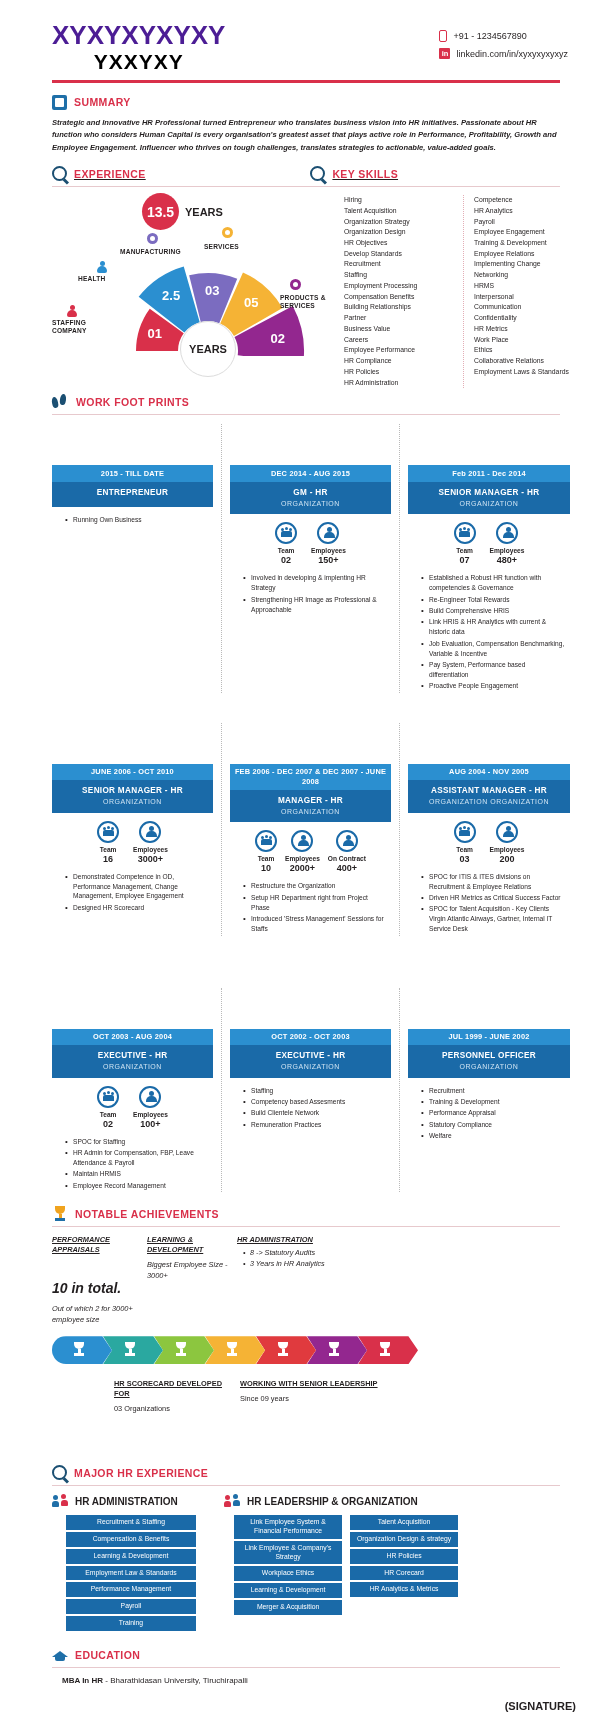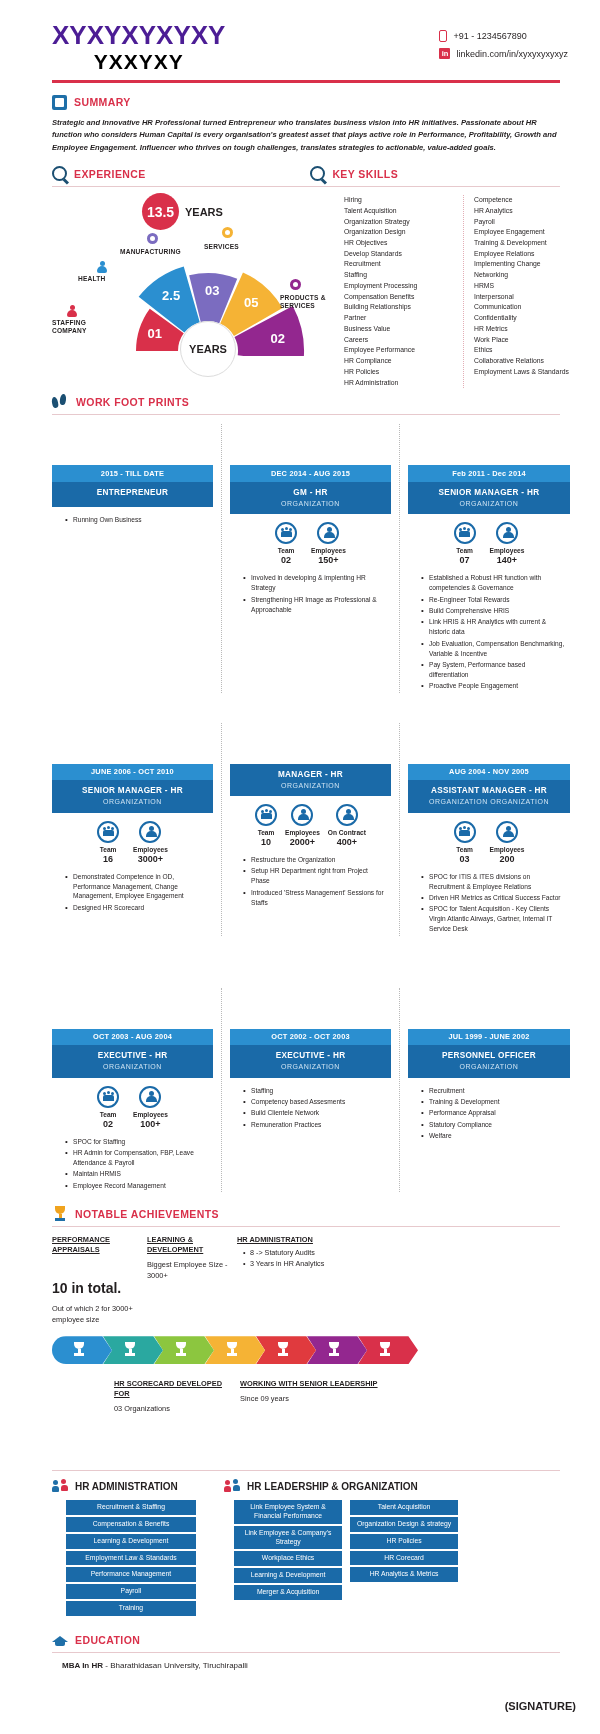--- a/index.html
+++ b/index.html
@@ -58,21 +58,21 @@
   .cap .bot { position:absolute; left:3px; top:8px; width:10px; height:4px; background:#1f6fa8; border-radius:0 0 2px 2px; }
 
   
   .summary-text { font-size:7.6px; line-height:1.65; font-style:italic; font-weight:600;
                   color:#231f20; margin:7px 18px 0 30px; text-align:left; }
 
   
   .two-col { display:flex; }
   .col-left { width:280px; }
   .col-right { width:290px; }
-  .head-row { display:flex; padding-left:30px; margin-top:12px; }
+  .head-row { display:flex; padding-left:30px; margin-top:12px;text-decoration:underline; }
   .head-row .hslot { width:280px; }
   .head-row .hslot2 { width:290px; }
 
   
   .fan-wrap { position:relative; width:280px; height:170px; margin-top:4px; }
   .yrs-badge { position:absolute; left:90px; top:2px; display:flex; align-items:center; gap:6px; }
   .yrs-circle { width:37px; height:37px; border-radius:50%; background:#d9304a; color:#fff;
                 font-size:14px; font-weight:bold; display:flex; align-items:center; justify-content:center; }
   .yrs-label { font-size:11px; font-weight:bold; color:#231f20; }
   .fan-svg { position:absolute; left:30px; top:40px; }
@@ -119,21 +119,21 @@
   .stat-ico .one s.h { width:5px; height:5px; border-radius:50%; left:3px; top:0; }
   .stat-ico .one s.b2 { width:11px; height:6px; left:0; top:5px; border-radius:5px 5px 0 0; }
   .stat-lab { font-size:6.6px; font-weight:bold; margin-top:3px; color:#231f20; }
   .stat-val { font-size:9px; font-weight:bold; margin-top:1px; color:#231f20; }
   ul.blist { margin:8px 0 0 9px; padding:0; list-style:none; }
   ul.blist li { font-size:6.6px; line-height:1.5; color:#231f20; position:relative; padding-left:8px; margin-bottom:1.5px; }
   ul.blist li:before { content:"\2022"; position:absolute; left:0; top:-1px; font-size:8px; color:#231f20; }
 
   
   .ach-wrap { padding-left:30px; margin-top:8px; position:relative; height:230px; }
-  .ach-top { display:flex; gap:0; }
+  .ach-top { display:flex; gap:0;font-style:italic; }
   .ach-item { width:88px; padding-right:6px; }
   .ach-h { font-size:7.4px; font-weight:bold; text-decoration:underline; line-height:1.35; color:#231f20; }
   .ach-t { font-size:7.4px; line-height:1.5; margin-top:4px; color:#231f20; }
   .big { font-size:14px; font-weight:bold;margin-top:23px; }
   ul.achl { list-style:none; margin:3px 0 0 6px; }
   ul.achl li { font-size:7.2px; line-height:1.5; position:relative; padding-left:7px; }
   ul.achl li:before { content:"\2022"; position:absolute; left:0; }
 
   .ribbon { display:flex; margin-top:10px; height:30px; align-items:center; }
   .chev { width:60px; height:28px; position:relative; margin-right:-9px;
@@ -379,21 +379,21 @@
                 <div class="stat-val">07</div>
               </div>
               <div class="stat">
                 <div class="stat-ico">
                   <span class="one">
                     <s class="h"></s>
                     <s class="b2"></s>
                   </span>
                 </div>
                 <div class="stat-lab">Employees</div>
-                <div class="stat-val">140+</div>
+                <div class="stat-val">480+</div>
               </div>
             </div>
             <ul class="blist">
               <li>Established a Robust HR function with competencies &amp; Governance</li>
               <li>Re-Engineer Total Rewards</li>
               <li>Build Comprehensive HRIS</li>
               <li>Link HRIS &amp; HR Analytics with current &amp; historic data</li>
               <li>Job Evaluation, Compensation Benchmarking, Variable &amp; Incentive</li>
               <li>Pay System, Performance based differentiation</li>
               <li>Proactive People Engagement</li>
@@ -434,20 +434,21 @@
               </div>
             </div>
             <ul class="blist">
               <li>Demonstrated Competence in OD, Performance Management, Change Management, Employee Engagement</li>
               <li>Designed HR Scorecard</li>
             </ul>
           </div>
         </div>
         <div class="card sep">
           <div class="card-head">
+            <div class="card-date">FEB 2006 - DEC 2007 &amp; DEC 2007 - JUNE 2008</div>
             <div class="card-role">MANAGER - HR</div>
             <div class="card-org">ORGANIZATION</div>
           </div>
           <div class="card-body">
             <div class="stats" style="gap: 8px;">
               <div class="stat">
                 <div class="stat-ico">
                   <span class="grp">
                     <s class="a"></s>
                     <s class="b"></s>
@@ -686,20 +687,26 @@
           <div class="ach-h">HR SCORECARD DEVELOPED FOR</div>
           <div class="ach-t">03 Organizations</div>
         </div>
         <div class="ach-b-item" style="width: 160px; margin-left: 6px;">
           <div class="ach-h">WORKING WITH SENIOR LEADERSHIP</div>
           <div class="ach-t">Since 09 years</div>
         </div>
       </div>
   </div>
 
+  <div class="sec" style="margin-top:0px;">
+    <div class="sec-head">
+      <span class="mag"></span>
+      <span class="sec-title">MAJOR HR EXPERIENCE</span>
+    </div>
+  </div>
   <div class="sec-rule"></div>
 
   <div class="mhr">
     <div class="mhr-col" style="width:175px;">
       <div class="mhr-title">
         <span class="people">
           <i class="h1"></i>
             <i class="h2"></i>
             <i class="b1"></i>
             <i class="b2"></i>

